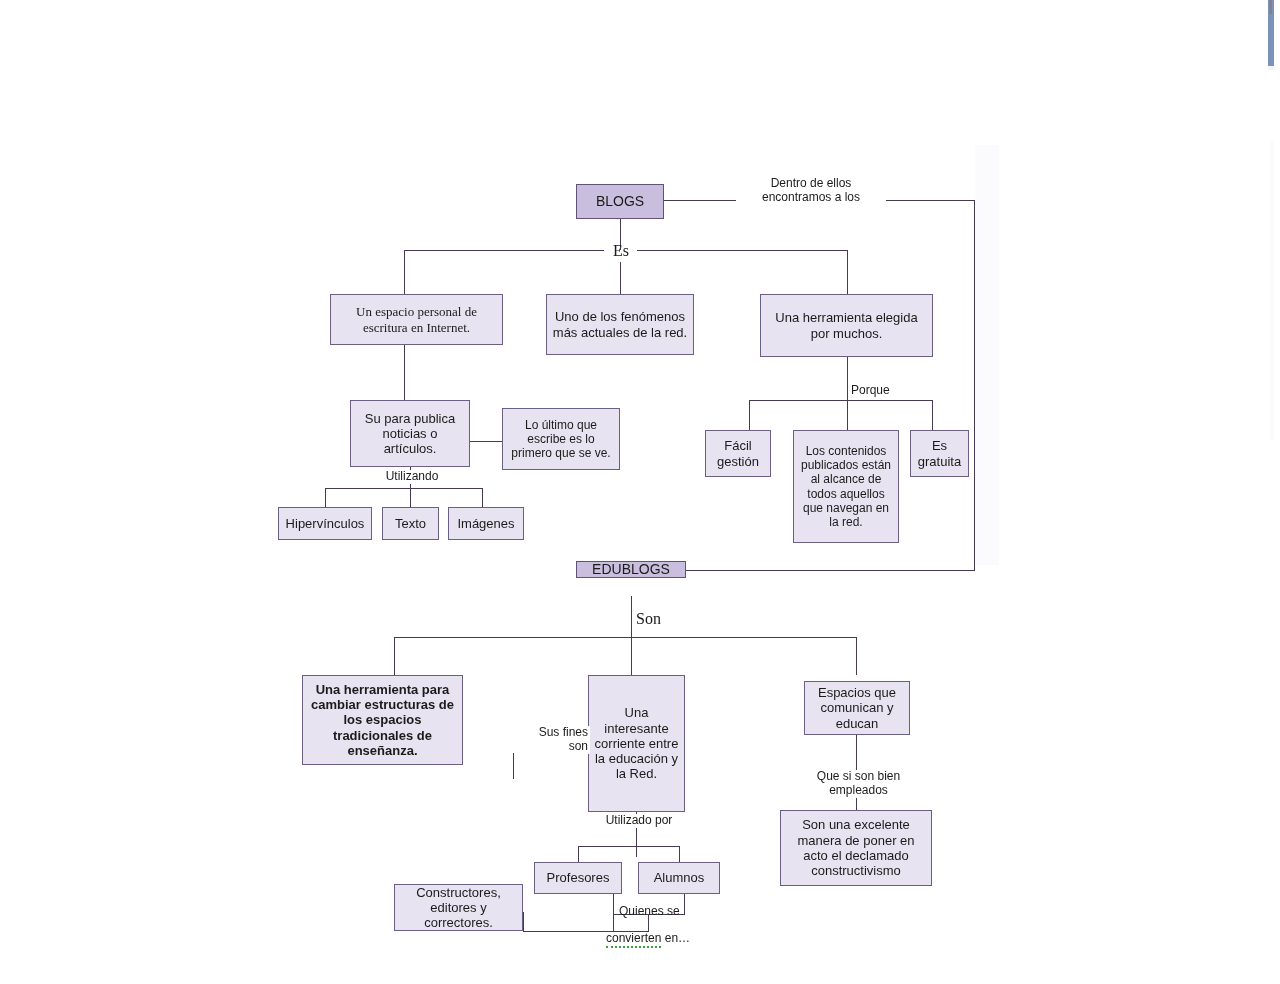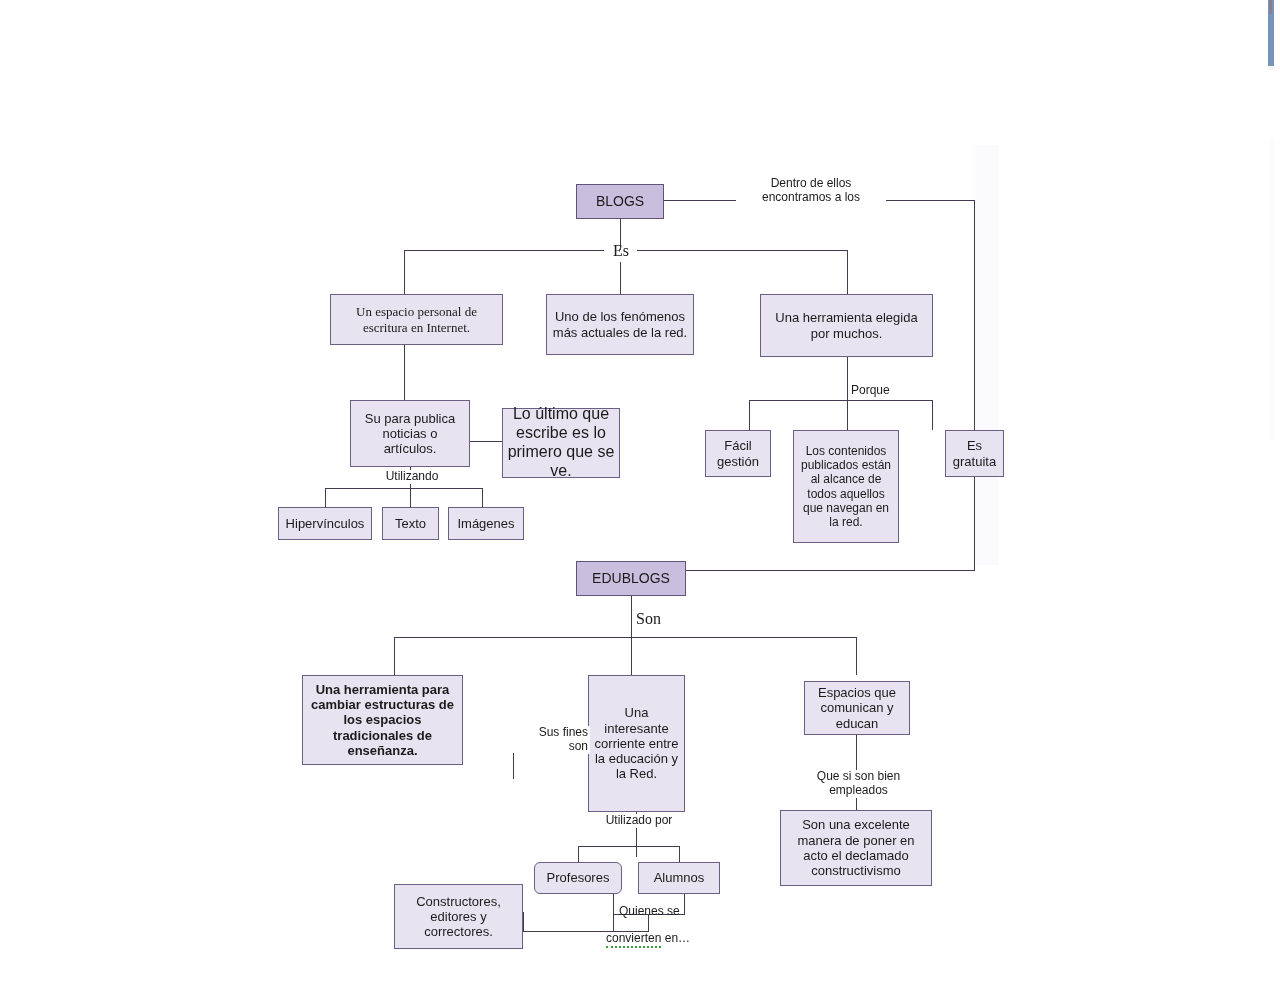--- a/index.html
+++ b/index.html
@@ -161,78 +161,78 @@
   </div>
 
   <div class="node" style="left:760px; top:294px; width:173px; height:63px; font-size:13px;">
     <span>Una herramienta elegida por muchos.</span>
   </div>
 
   <div class="node" style="left:350px; top:400px; width:120px; height:67px; font-size:13px;">
     <span>Su para publica noticias o artículos.</span>
   </div>
 
-  <div class="node" style="left:502px; top:408px; width:118px; height:70px; font-size:16px;">
+  <div class="node" style="left:502px; top:408px; width:118px; height:62px; font-size:12px;">
     <span>Lo último que escribe es lo primero que se ve.</span>
   </div>
 
   <div class="node" style="left:705px; top:430px; width:66px; height:47px; font-size:13px;">
     <span>Fácil gestión</span>
   </div>
 
   <div class="node" style="left:793px; top:430px; width:106px; height:113px; font-size:12px;">
     <span>Los contenidos publicados están al alcance de todos aquellos que navegan en la red.</span>
   </div>
 
-  <div class="node" style="left:910px; top:430px; width:59px; height:47px; font-size:13px;margin-left:35px;">
+  <div class="node" style="left:910px; top:430px; width:59px; height:47px; font-size:13px;">
     <span>Es gratuita</span>
   </div>
 
   <div class="node" style="left:278px; top:507px; width:94px; height:33px; font-size:13px;">
     <span>Hipervínculos</span>
   </div>
 
   <div class="node" style="left:382px; top:507px; width:57px; height:33px; font-size:13px;">
     <span>Texto</span>
   </div>
 
   <div class="node" style="left:448px; top:507px; width:76px; height:33px; font-size:13px;">
     <span>Imágenes</span>
   </div>
 
-  <div class="node root" style="left:576px; top:561px; width:110px; height:35px; font-size:14px;">
+  <div class="node root" style="left:576px; top:561px; width:110px; height:17px; font-size:14px;">
     <span>EDUBLOGS</span>
   </div>
 
   <div class="node" style="left:302px; top:675px; width:161px; height:90px; font-size:13px;font-weight:bold;">
     <span>Una herramienta  para cambiar  estructuras de los espacios tradicionales  de enseñanza.</span>
   </div>
 
   <div class="node" style="left:588px; top:675px; width:97px; height:137px; font-size:13px;">
     <span>Una interesante corriente entre la educación y la Red.</span>
   </div>
 
   <div class="node" style="left:804px; top:681px; width:106px; height:54px; font-size:13px;">
     <span>Espacios  que comunican  y educan</span>
   </div>
 
 
   <div class="node" style="left:780px; top:810px; width:152px; height:76px; font-size:13px;">
     <span>Son una excelente manera  de poner en acto el declamado constructivismo</span>
   </div>
 
-  <div class="node" style="left:534px; top:862px; width:88px; height:32px; font-size:13px;border-radius:6px;">
+  <div class="node" style="left:534px; top:862px; width:88px; height:32px; font-size:13px;">
     <span>Profesores</span>
   </div>
 
   <div class="node" style="left:638px; top:862px; width:82px; height:32px; font-size:13px;">
     <span>Alumnos</span>
   </div>
 
-  <div class="node" style="left:394px; top:884px; width:129px; height:65px; font-size:13px;">
+  <div class="node" style="left:394px; top:884px; width:129px; height:47px; font-size:13px;">
     <span>Constructores, editores y correctores.</span>
   </div>
 
   <div class="lbl" style="left:736px; top:177px; width:146px; font-size:12px;">Dentro de ellos
 encontramos a los</div>
 
   <div class="lbl serif" style="left:601px; top:242px; width:36px; font-size:16px;">Es</div>
 
   <div class="lbl" style="left:849px; top:384px; width:54px; font-size:12px; text-align:left;">Porque</div>
 

